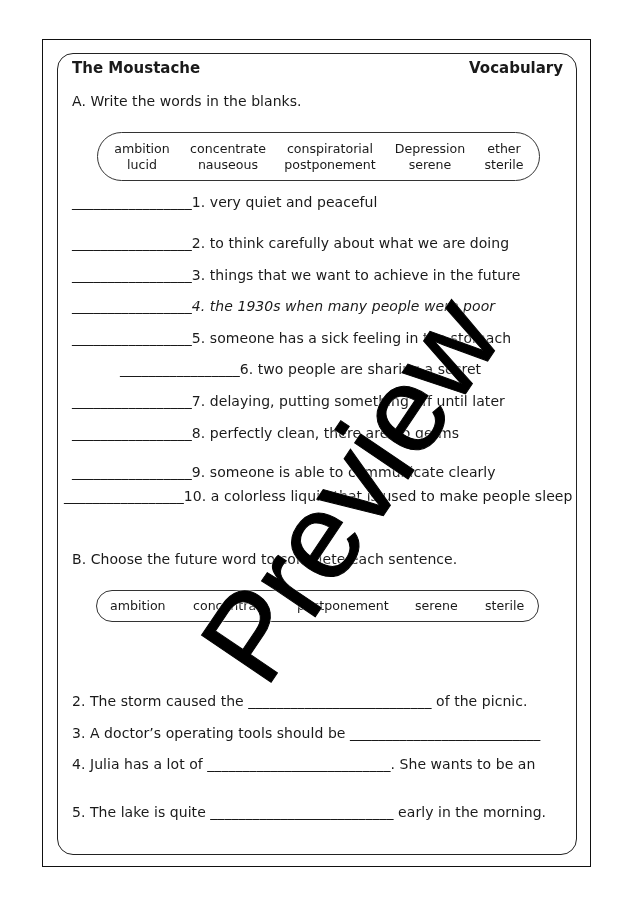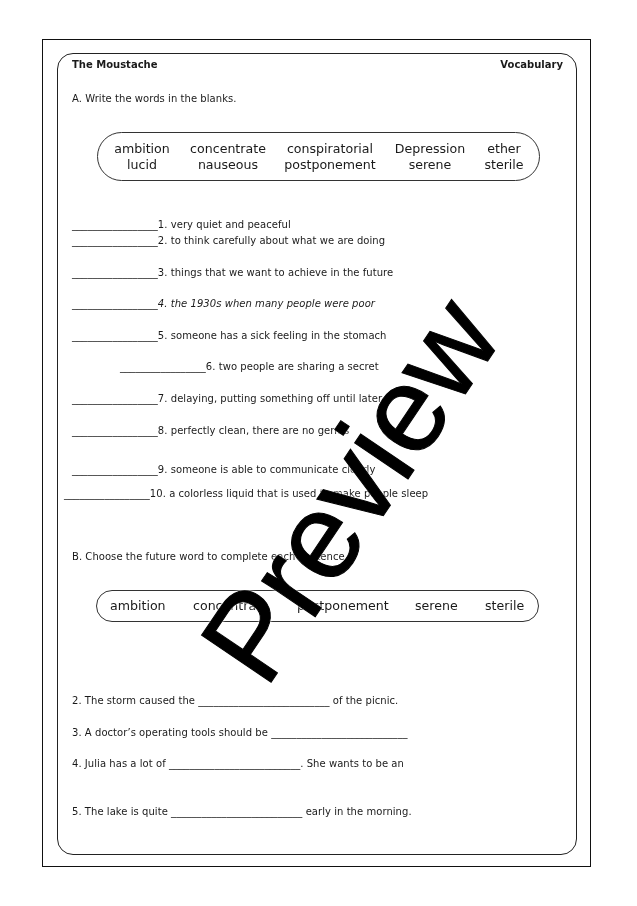--- a/index.html
+++ b/index.html
@@ -3,22 +3,22 @@
   <meta charset="utf-8">
   <style>
     html, body { margin: 0; padding: 0; background: #ffffff; }
     body { width: 637px; height: 906px; position: relative; overflow: hidden;
            font-family: "DejaVu Sans", sans-serif; color: #1a1a1a; }
     .page-frame { position: absolute; left: 42px; top: 39px; width: 549px; height: 828px;
                   border: 1.5px solid #111; box-sizing: border-box; }
     .sheet { position: absolute; left: 57px; top: 53px; width: 520px; height: 802px;
              border: 1.3px solid #222; border-radius: 16px; box-sizing: border-box; }
     .abs { position: absolute; white-space: nowrap; }
-    .title { font-weight: bold; font-size: 10px; }
-    .txt { font-size: 10px; letter-spacing: 0.05px; }
+    .title { font-weight: bold; font-size: 15px; }
+    .txt { font-size: 14px; letter-spacing: 0.05px; }
     .wordbox { position: absolute; border: 1.2px solid #333; border-radius: 26px; box-sizing: border-box; }
     .wb1 { left: 97px; top: 132px; width: 443px; height: 49px; }
     .wb2 { left: 96px; top: 590px; width: 443px; height: 32px; border-radius: 16px; }
     .wcol { position: absolute; text-align: center; font-size: 12.6px; line-height: 16px; }
     .wword { position: absolute; font-size: 12.6px; }
     .watermark { position: absolute; left: 135px; top: 430px; width: 430px; height: 120px;
                  font-family: "Liberation Sans", sans-serif; font-size: 122px; line-height: 120px;
                  color: #000; transform: rotate(-56deg); transform-origin: center center;
                  text-align: center; letter-spacing: -1px;
                  -webkit-text-stroke: 1px #000;
@@ -50,21 +50,21 @@
 </div>
 <div class="wcol" style="left:390px; top:141px; width:80px;">
   <div>Depression</div>
   <div>serene</div>
 </div>
 <div class="wcol" style="left:480px; top:141px; width:48px;">
   <div>ether</div>
   <div>sterile</div>
 </div>
 
-<div class="abs txt" style="left:72px; top:219px;text-align:center;"><span>_________________</span><span>1. very quiet and peaceful</span></div>
+<div class="abs txt" style="left:72px; top:194px;text-align:center;"><span>_________________</span><span>1. very quiet and peaceful</span></div>
 <div class="abs txt" style="left:72px; top:235px;"><span>_________________</span><span>2. to think carefully about what we are doing</span></div>
 <div class="abs txt" style="left:72px; top:267px;"><span>_________________</span><span>3. things that we want to achieve in the future</span></div>
 <div class="abs txt" style="left:72px; top:298px;font-style:italic;"><span>_________________</span><span>4. the 1930s when many people were poor</span></div>
 <div class="abs txt" style="left:72px; top:330px;"><span>_________________</span><span>5. someone has a sick feeling in the stomach</span></div>
 <div class="abs txt" style="left:72px; top:361px;margin-left:48px;"><span>_________________</span><span>6. two people are sharing a secret</span></div>
 <div class="abs txt" style="left:72px; top:393px;"><span>_________________</span><span>7. delaying, putting something off until later</span></div>
 <div class="abs txt" style="left:72px; top:425px;"><span>_________________</span><span>8. perfectly clean, there are no germs</span></div>
 <div class="abs txt" style="left:72px; top:464px;"><span>_________________</span><span>9. someone is able to communicate clearly</span></div>
 <div class="abs txt" style="left:64px; top:488px;"><span>_________________</span><span>10. a colorless liquid that is used to make people sleep</span></div>
 

